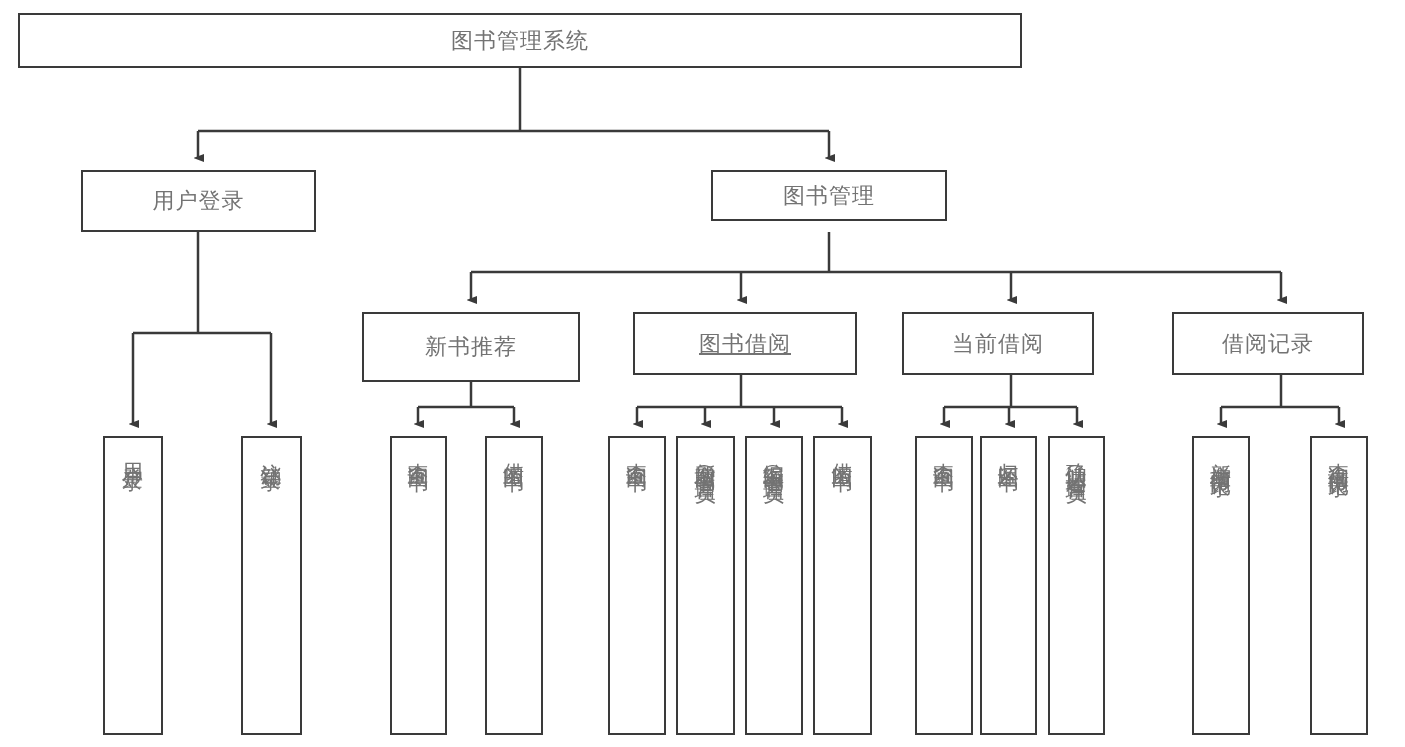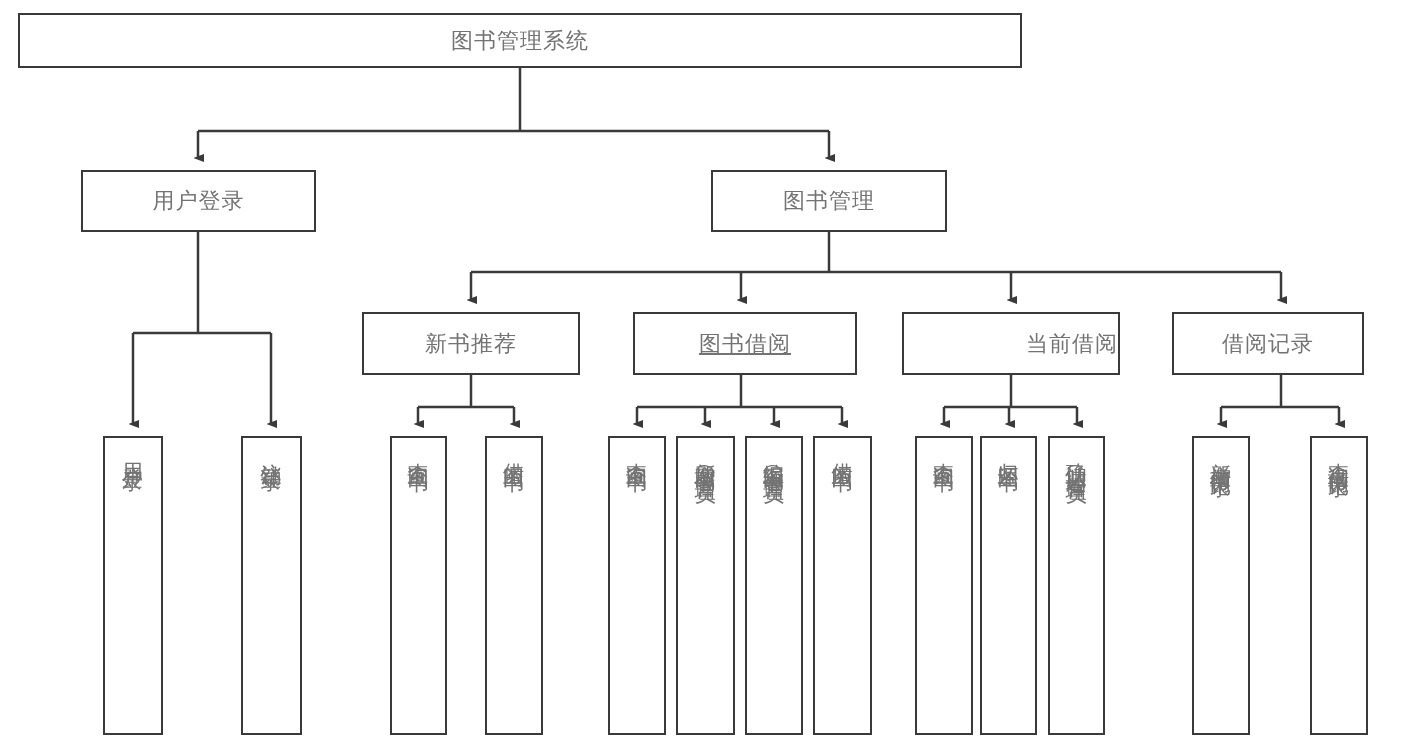--- a/index.html
+++ b/index.html
@@ -123,31 +123,31 @@
     </g>
   </svg>
 
   <div class="node" style="left:18px; top:13px; width:1004px; height:55px;">
     <span class="label">图书管理系统</span>
   </div>
 
   <div class="node" style="left:81px; top:170px; width:235px; height:62px;">
     <span class="label">用户登录</span>
   </div>
-  <div class="node" style="left:711px; top:170px; width:236px; height:62px;">
+  <div class="node" style="left:711px; top:170px; width:236px; height:51px;">
     <span class="label">图书管理</span>
   </div>
 
-  <div class="node" style="left:362px; top:312px; width:218px; height:63px;">
+  <div class="node" style="left:362px; top:312px; width:218px; height:70px;">
     <span class="label">新书推荐</span>
   </div>
   <div class="node" style="left:633px; top:312px; width:224px; height:63px;text-decoration:underline;">
     <span class="label">图书借阅</span>
   </div>
-  <div class="node" style="left:902px; top:312px; width:218px; height:63px;justify-content:flex-end;">
+  <div class="node" style="left:902px; top:312px; width:192px; height:63px;">
     <span class="label">当前借阅</span>
   </div>
   <div class="node" style="left:1172px; top:312px; width:192px; height:63px;">
     <span class="label">借阅记录</span>
   </div>
 
   <div class="node leaf" style="left:103px; top:436px; width:60px; height:299px;">
     <span class="label">用户登录</span>
   </div>
   <div class="node leaf" style="left:241px; top:436px; width:61px; height:299px;">

